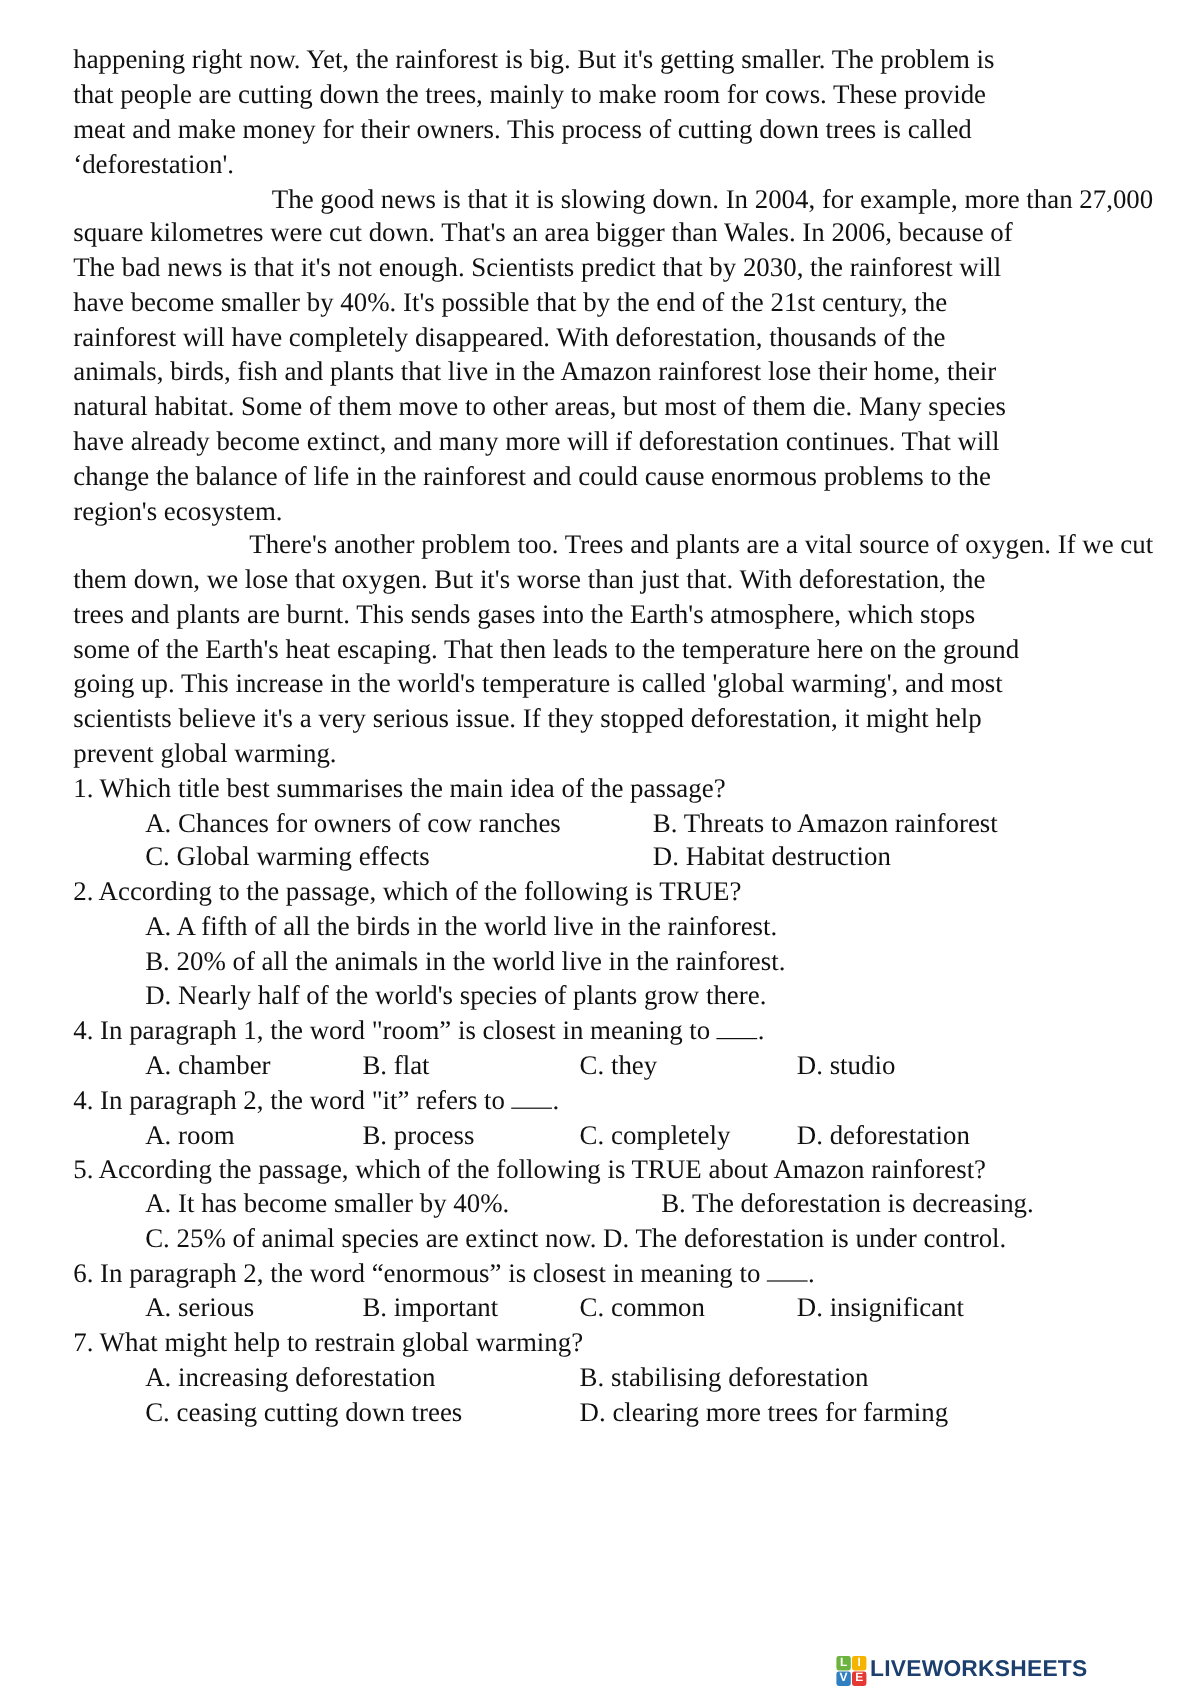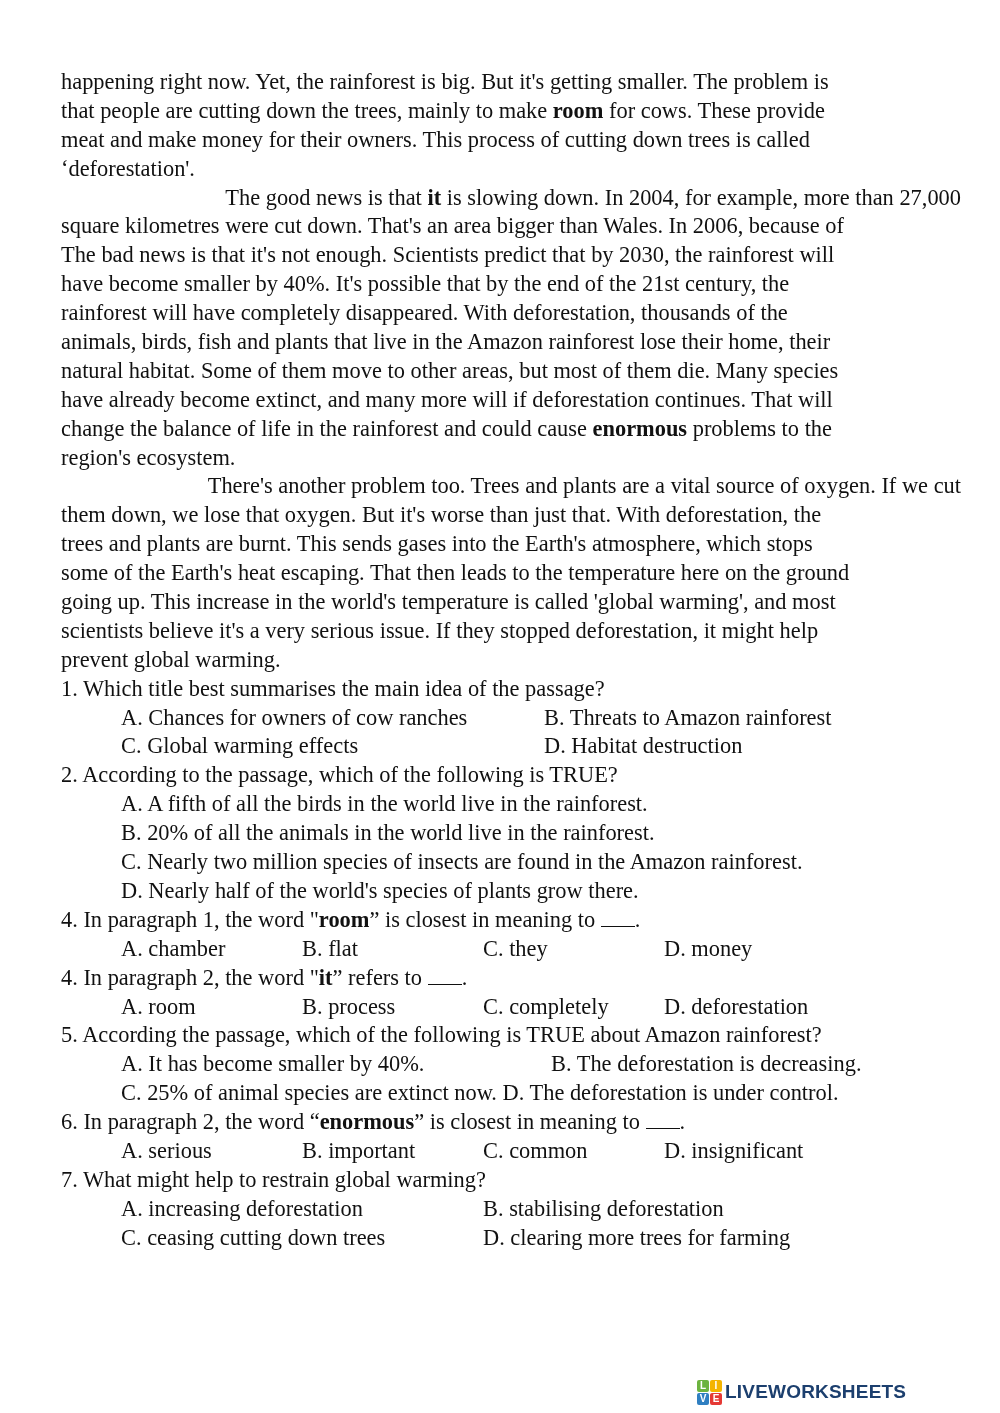--- a/index.html
+++ b/index.html
@@ -3,27 +3,27 @@
   <meta charset="utf-8">
   <style>
     html, body { margin: 0; padding: 0; background: #ffffff; }
     body {
       width: 1000px; height: 1413px; position: relative; overflow: hidden;
       font-family: "Liberation Serif", "DejaVu Serif", serif;
       color: #111111;
     }
     .page {
       position: absolute; left: 61px; top: 36px; width: 900px;
-      font-size: 22.4px; line-height: 28.9px; margin-top: 32px;
+      font-size: 22.4px; line-height: 28.9px;
     }
     .line { white-space: nowrap; height: 28.9px; }
     .indent { padding-left: 30px; text-align: right; }
     .opt-row { display: flex; padding-left: 60px; white-space: nowrap; height: 28.9px; }
     .opt { display: inline-block; }
-    b { font-weight: bold; }
+    b { font-weight: normal; }
     .blank { display: inline-block; width: 34px; border-bottom: 1px solid #111; height: 18px; vertical-align: baseline; }
     .logo {
       position: absolute; left: 697px; top: 1377px; height: 30px;
       display: flex; align-items: center;
     }
     .logo-grid {
       display: grid; grid-template-columns: 12px 12px; grid-template-rows: 12px 12px; gap: 1px;
       margin-right: 3px;
     }
     .tile {
@@ -84,34 +84,31 @@
 
   <div>
     <div class="line">2. According to the passage, which of the following is TRUE?</div>
     <div class="opt-row">
         <span class="opt">A. A fifth of all the birds in the world live in the rainforest.</span>
       </div>
     <div class="opt-row">
         <span class="opt">B. 20% of all the animals in the world live in the rainforest.</span>
       </div>
     <div class="opt-row">
-        <span class="opt">C. Nearly two million species of insects are found in the Amazon rainforest.</span>
-      </div>
-    <div class="opt-row">
         <span class="opt">D. Nearly half of the world's species of plants grow there.</span>
       </div>
   </div>
 
   <div>
     <div class="line"><span>4. In paragraph 1, the word "</span><b>room</b><span>” is closest in meaning to </span><span class="blank"></span><span>.</span></div>
     <div class="opt-row">
       <span class="opt" style="width:181px">A. chamber</span>
       <span class="opt" style="width:181px">B. flat</span>
       <span class="opt" style="width:181px">C. they</span>
-      <span class="opt">D. money</span>
+      <span class="opt">D. studio</span>
     </div>
   </div>
 
   <div>
     <div class="line"><span>4. In paragraph 2, the word "</span><b>it</b><span>” refers to </span><span class="blank"></span><span>.</span></div>
     <div class="opt-row">
       <span class="opt" style="width:181px">A. room</span>
       <span class="opt" style="width:181px">B. process</span>
       <span class="opt" style="width:181px">C. completely</span>
       <span class="opt">D. deforestation</span>

